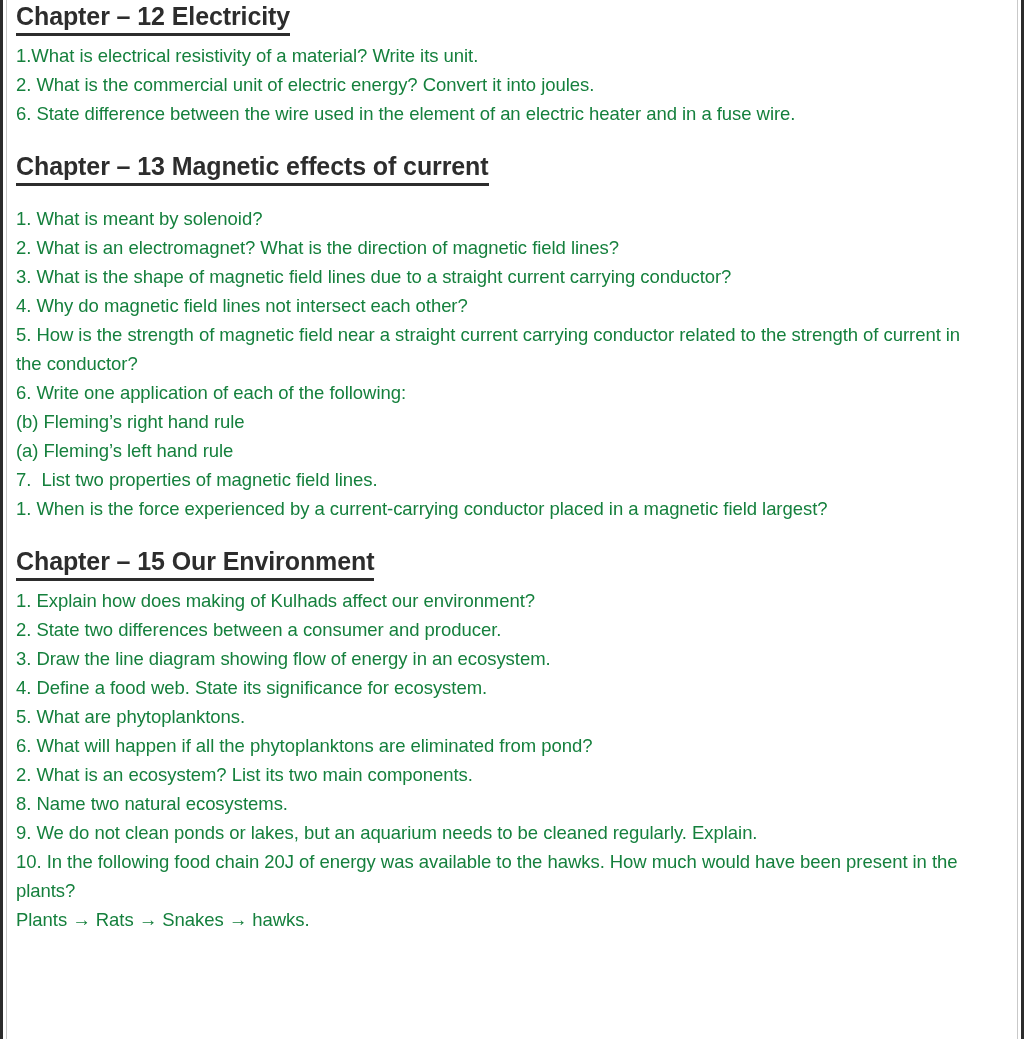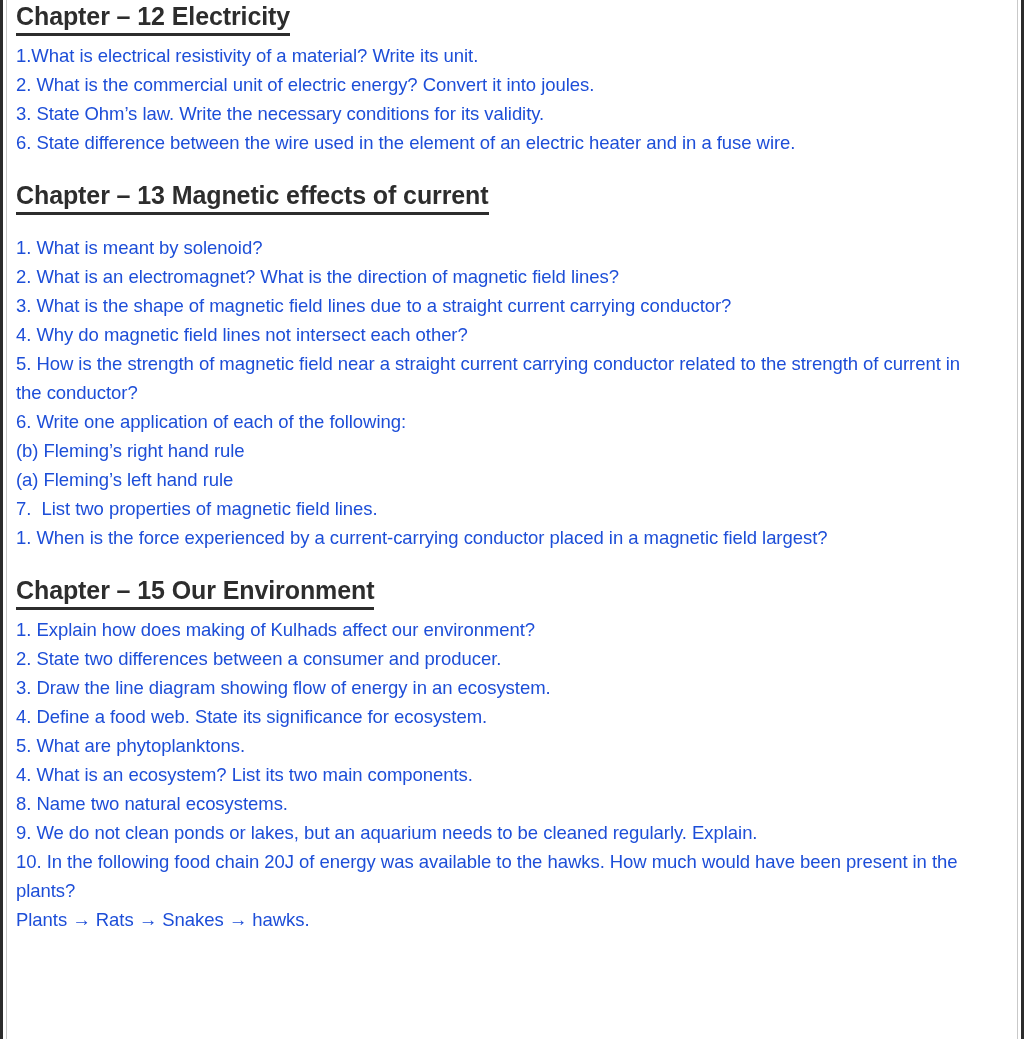--- a/index.html
+++ b/index.html
@@ -65,21 +65,21 @@
 
   .q-list {
     list-style: none;
     margin: 0;
     padding: 0;
   }
 
   .q-item {
     font-size: 18.5px;
     line-height: 29px;
-    color: #1d4ed8;
+    color: #15803d;
     letter-spacing: -0.05px;
     white-space: pre-wrap;
     margin: 0;
     padding: 0;
     max-width: 972px;
   }
 
   
   #sec-12 .q-list { margin-top: 1px; }
   #sec-13 .q-list { margin-top: 14px; }
@@ -89,21 +89,20 @@
 <body>
 
 <div id="page">
   <div id="sheet">
 
     <section class="section" id="sec-12">
       <h2 class="chapter-heading">Chapter – 12 Electricity</h2>
       <div class="q-list">
         <p class="q-item">1.What is electrical resistivity of a material? Write its unit.</p>
         <p class="q-item">2. What is the commercial unit of electric energy? Convert it into joules.</p>
-        <p class="q-item">3. State Ohm’s law. Write the necessary conditions for its validity.</p>
         <p class="q-item">6. State difference between the wire used in the element of an electric heater and in a fuse wire.</p>
       </div>
     </section>
 
     <section class="section" id="sec-13">
       <h2 class="chapter-heading">Chapter – 13 Magnetic effects of current</h2>
       <div class="q-list">
         <p class="q-item">1. What is meant by solenoid?</p>
         <p class="q-item">2. What is an electromagnet? What is the direction of magnetic field lines?</p>
         <p class="q-item">3. What is the shape of magnetic field lines due to a straight current carrying conductor?</p>
@@ -118,21 +117,22 @@
     </section>
 
     <section class="section" id="sec-15">
       <h2 class="chapter-heading">Chapter – 15 Our Environment</h2>
       <div class="q-list">
         <p class="q-item">1. Explain how does making of Kulhads affect our environment?</p>
         <p class="q-item">2. State two differences between a consumer and producer.</p>
         <p class="q-item">3. Draw the line diagram showing flow of energy in an ecosystem.</p>
         <p class="q-item">4. Define a food web. State its significance for ecosystem.</p>
         <p class="q-item">5. What are phytoplanktons.</p>
-        <p class="q-item">4. What is an ecosystem? List its two main components.</p>
+        <p class="q-item">6. What will happen if all the phytoplanktons are eliminated from pond?</p>
+        <p class="q-item">2. What is an ecosystem? List its two main components.</p>
         <p class="q-item">8. Name two natural ecosystems.</p>
         <p class="q-item">9. We do not clean ponds or lakes, but an aquarium needs to be cleaned regularly. Explain.</p>
         <p class="q-item">10. In the following food chain 20J of energy was available to the hawks. How much would have been present in the plants?</p>
         <p class="q-item">Plants → Rats → Snakes → hawks.</p>
       </div>
     </section>
 
   </div>
 </div>
 

